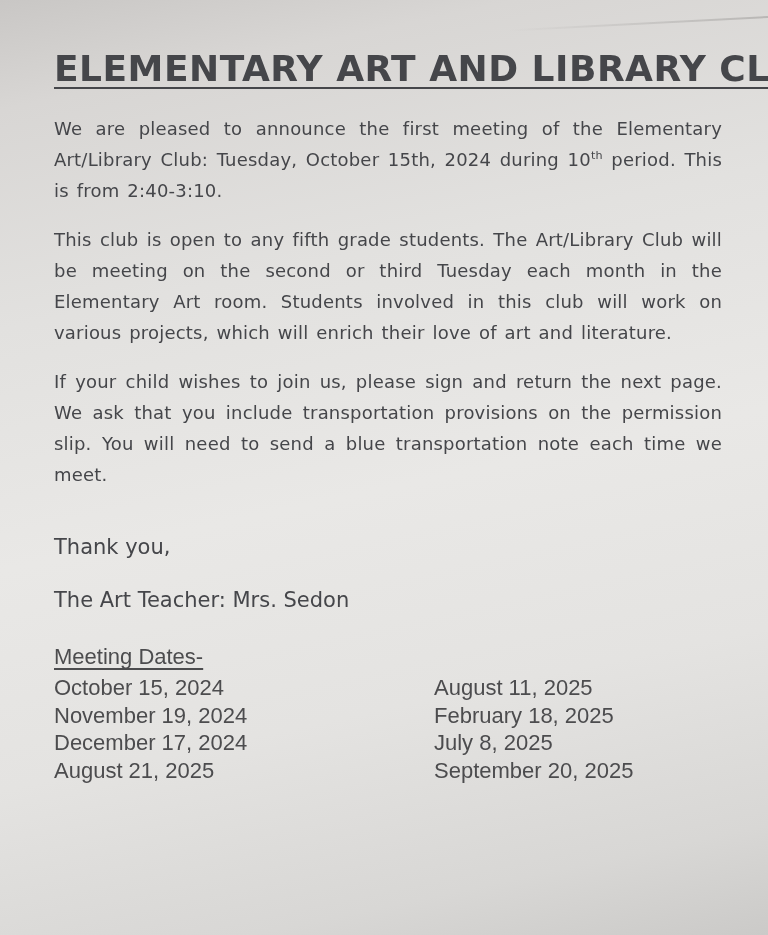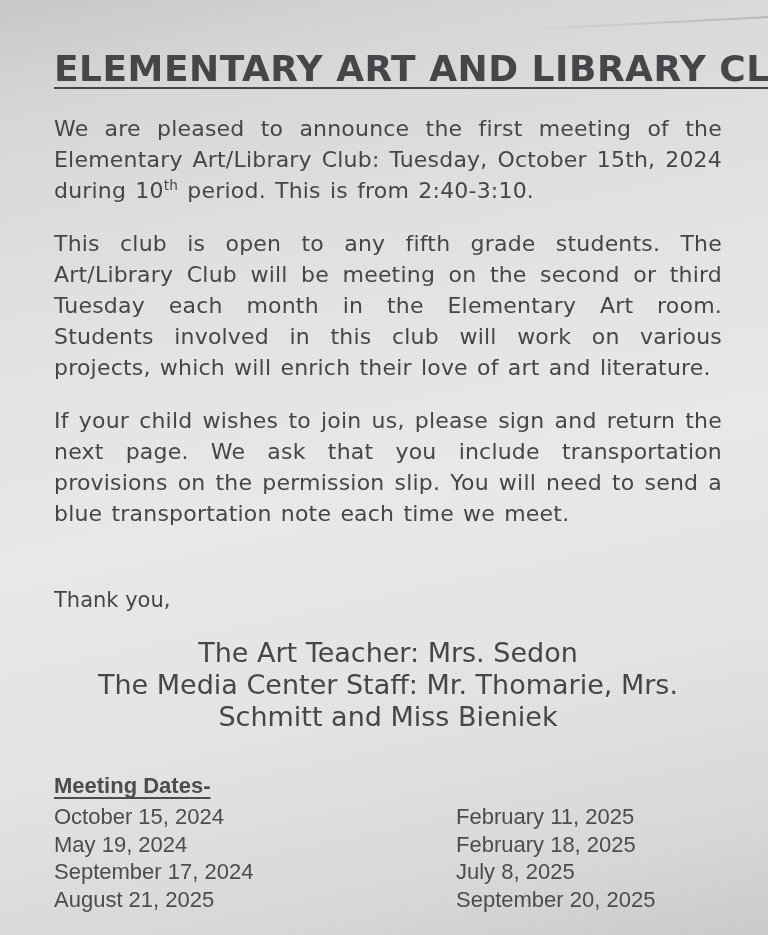--- a/index.html
+++ b/index.html
@@ -49,65 +49,62 @@
     text-align: left;
     font-size: 36px;
     letter-spacing: 0.5px;
     font-weight: 600;
     text-decoration: underline;
     text-underline-offset: 6px;
     text-decoration-thickness: 2px;
     white-space: nowrap;
   }
   .para {
-    font-size: 22px;
+    font-size: 18px;
     line-height: 31px;
     text-align: justify;
     word-spacing: 2px;
     letter-spacing: 0.2px;
   }
   .para-1 { margin-top: 24px; }
   .para-2 { margin-top: 16px; }
   .para-3 { }
   sup.ordinal {
     font-size: 0.62em;
     vertical-align: super;
     line-height: 0;
   }
   .closing {
-    margin-top: 56px;
+    margin-top: 42px;
     font-size: 21px;
     line-height: 31px;
   }
   .signatures {
-    font-size: 27px;
+    font-size: 21px;
     line-height: 32px;
-    text-align: center;
   }
   .meeting-dates {
     margin-top: 28px;
     font-family: "Liberation Sans", sans-serif;
     color: var(--dates-ink, #4c4c4e);
   }
   .meeting-dates-heading {
     font-size: 22px;
-    font-weight: bold;
+    font-weight: normal;
     text-decoration: underline;
     text-underline-offset: 4px;
     text-decoration-thickness: 2px;
     margin-bottom: 4px;
     display: inline-block;
-    margin-top: 12px;
   }
   .dates-grid {
     display: grid;
     grid-template-columns: 380px auto;
     font-size: 22px;
     line-height: 27.5px;
-    gap: 22px;
   }
   .dates-col div {
     white-space: nowrap;
   }
 </style>
 </head>
 <body>
 
 <div class="paper">
   <div class="content">
@@ -117,34 +114,33 @@
     <p class="para para-1"><span>We are pleased to announce the first meeting of the Elementary Art/Library Club: Tuesday, October 15th, 2024 during 10</span><sup class="ordinal">th</sup><span> period. This is from 2:40-3:10.</span></p>
 
     <p class="para para-2">This club is open to any fifth grade students. The Art/Library Club will be meeting on the second or third Tuesday each month in the Elementary Art room. Students involved in this club will work on various projects, which will enrich their love of art and literature.</p>
 
     <p class="para para-3">If your child wishes to join us, please sign and return the next page. We ask that you include transportation provisions on the permission slip.  You will need to send a blue transportation note each time we meet.</p>
 
     <p class="closing">Thank you,</p>
 
     <div class="signatures">
       <div>The Art Teacher: Mrs. Sedon</div>
-      <div>The Media Center Staff: Mr. Thomarie, Mrs. Schmitt and Miss Bieniek</div>
     </div>
 
     <div class="meeting-dates">
       <div class="meeting-dates-heading">Meeting Dates-</div>
       <div class="dates-grid">
         <div class="dates-col">
           <div>October 15, 2024</div>
-          <div>May 19, 2024</div>
-          <div>September 17, 2024</div>
+          <div>November 19, 2024</div>
+          <div>December 17, 2024</div>
           <div>August 21, 2025</div>
         </div>
         <div class="dates-col">
-          <div>February 11, 2025</div>
+          <div>August 11, 2025</div>
           <div>February 18, 2025</div>
           <div>July 8, 2025</div>
           <div>September 20, 2025</div>
         </div>
       </div>
     </div>
 
   </div>
 </div>
 

